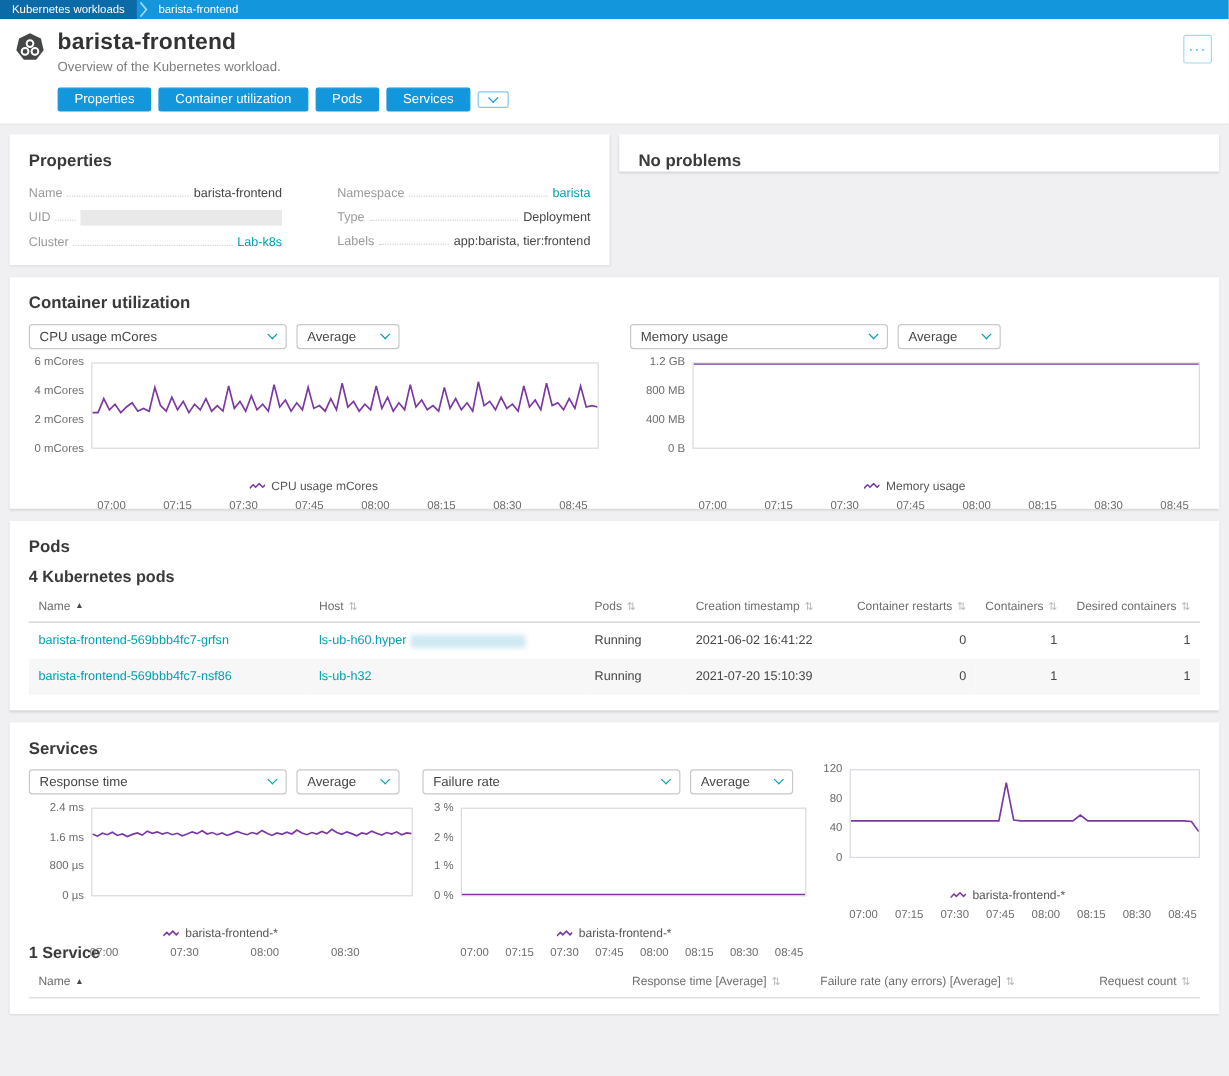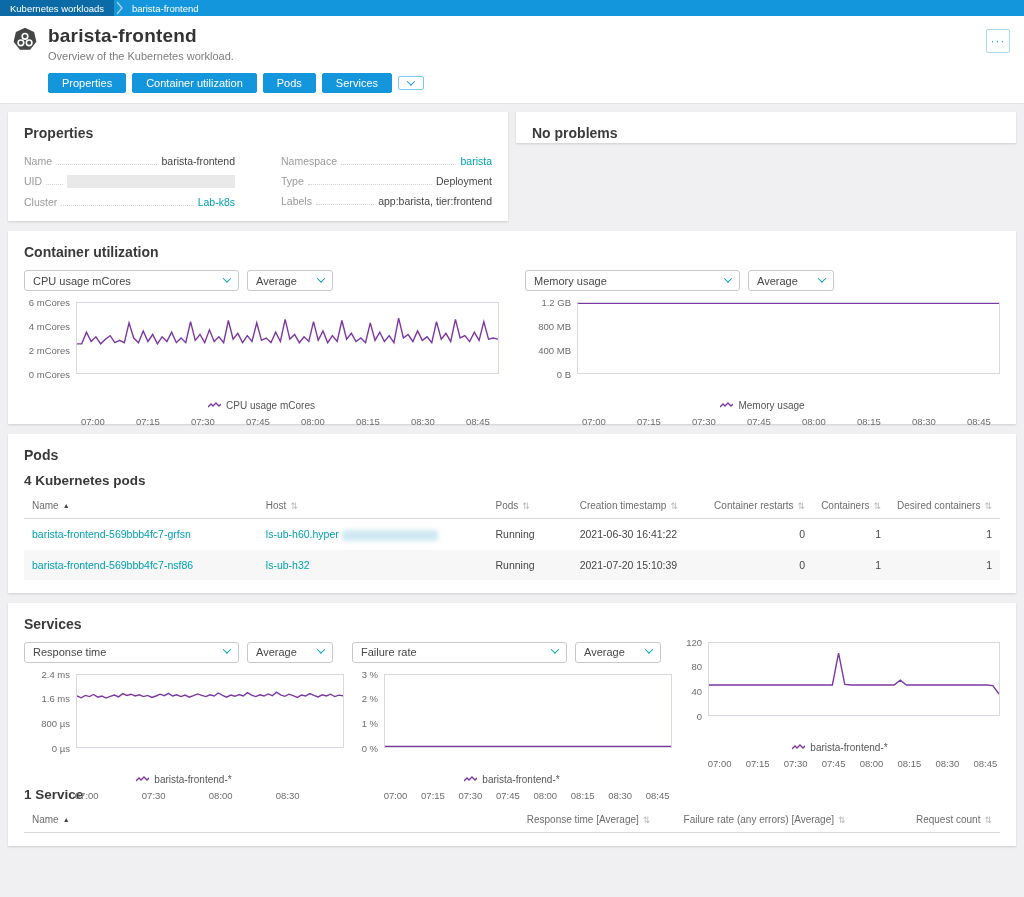--- a/index.html
+++ b/index.html
@@ -280,21 +280,21 @@
           <th class="num"><span>Container restarts</span><span class="sort-both"></span></th>
           <th class="num"><span>Containers</span><span class="sort-both"></span></th>
           <th class="num"><span>Desired containers</span><span class="sort-both"></span></th>
         </tr>
       </thead>
       <tbody>
         <tr>
           <td class="link">barista-frontend-569bbb4fc7-grfsn</td>
           <td class="link"><span>ls-ub-h60.hyper</span><span class="blurred"></span></td>
           <td>Running</td>
-          <td>2021-06-30 16:41:22</td>
+          <td>2021-06-02 16:41:22</td>
           <td class="num">0</td>
           <td class="num">1</td>
           <td class="num">1</td>
         </tr>
         <tr>
           <td class="link">barista-frontend-569bbb4fc7-nsf86</td>
           <td class="link">ls-ub-h32</td>
           <td>Running</td>
           <td>2021-07-20 15:10:39</td>
           <td class="num">0</td>

